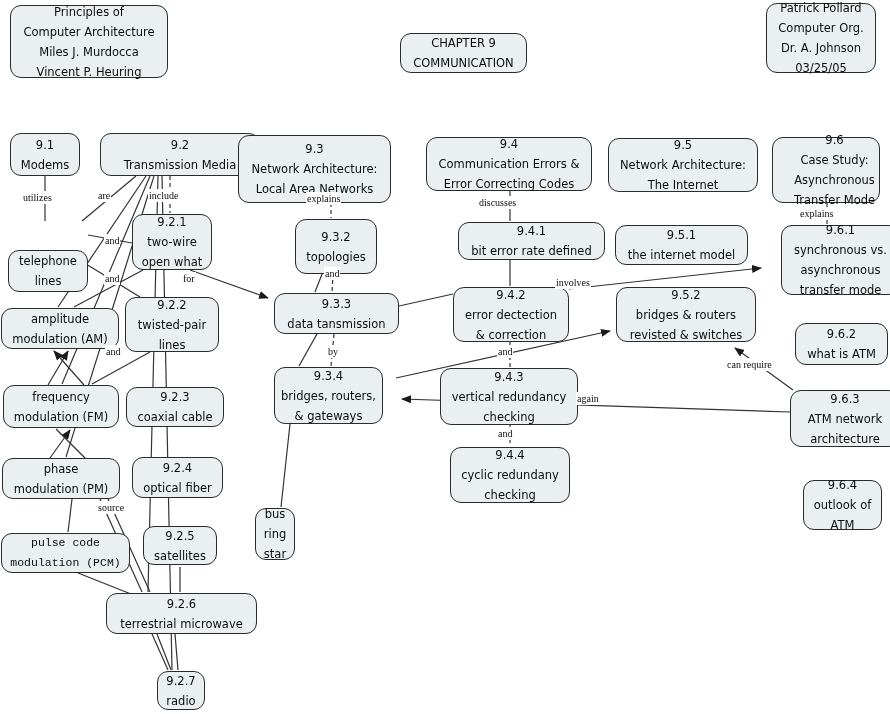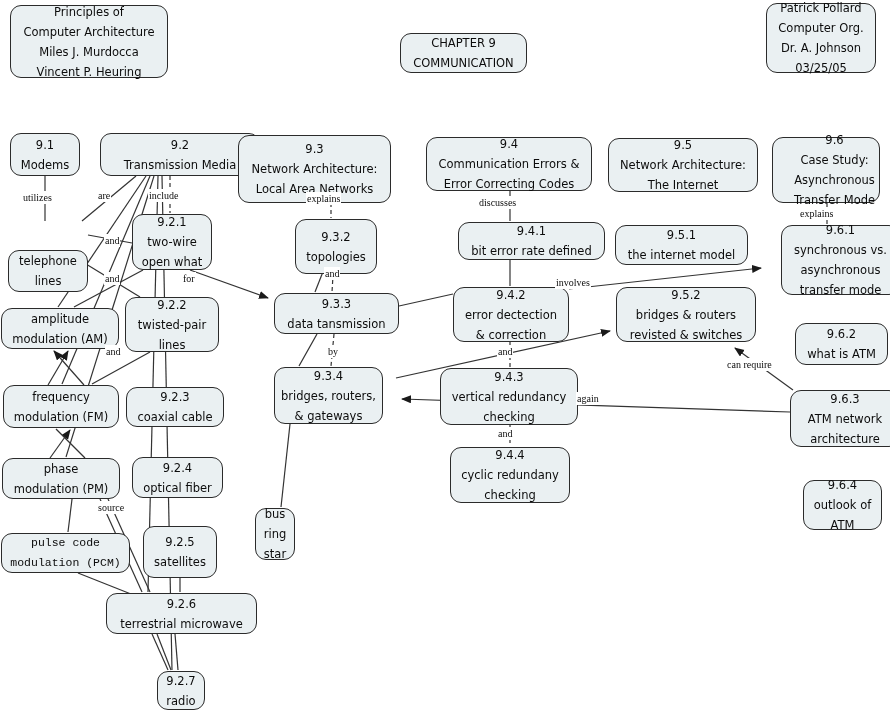--- a/index.html
+++ b/index.html
@@ -115,21 +115,21 @@
       <div class="node" style="left: 3px; top: 385px; width: 116px; height: 43px;">frequency
 modulation (FM)</div>
       <div class="node" style="left: 126px; top: 387px; width: 98px; height: 40px;">9.2.3
 coaxial cable</div>
       <div class="node" style="left: 2px; top: 458px; width: 118px; height: 41px;">phase
 modulation (PM)</div>
       <div class="node" style="left: 132px; top: 457px; width: 91px; height: 41px;">9.2.4
 optical fiber</div>
       <div class="node" style="left: 1px; top: 533px; width: 129px; height: 40px; font-family: Liberation Mono, monospace;">pulse code
 modulation (PCM)</div>
-      <div class="node" style="left: 143px; top: 526px; width: 74px; height: 52px;">9.2.5
+      <div class="node" style="left: 143px; top: 526px; width: 74px; height: 39px;">9.2.5
 satellites</div>
       <div class="node" style="left: 106px; top: 593px; width: 151px; height: 41px;">9.2.6
 terrestrial microwave</div>
       <div class="node" style="left: 157px; top: 671px; width: 48px; height: 39px;">9.2.7
 radio</div>
       <div class="node" style="left: 295px; top: 219px; width: 82px; height: 55px;">9.3.2
 topologies</div>
       <div class="node" style="left: 274px; top: 293px; width: 125px; height: 41px;">9.3.3
 data tansmission</div>
       <div class="node" style="left: 274px; top: 367px; width: 109px; height: 57px;">9.3.4

